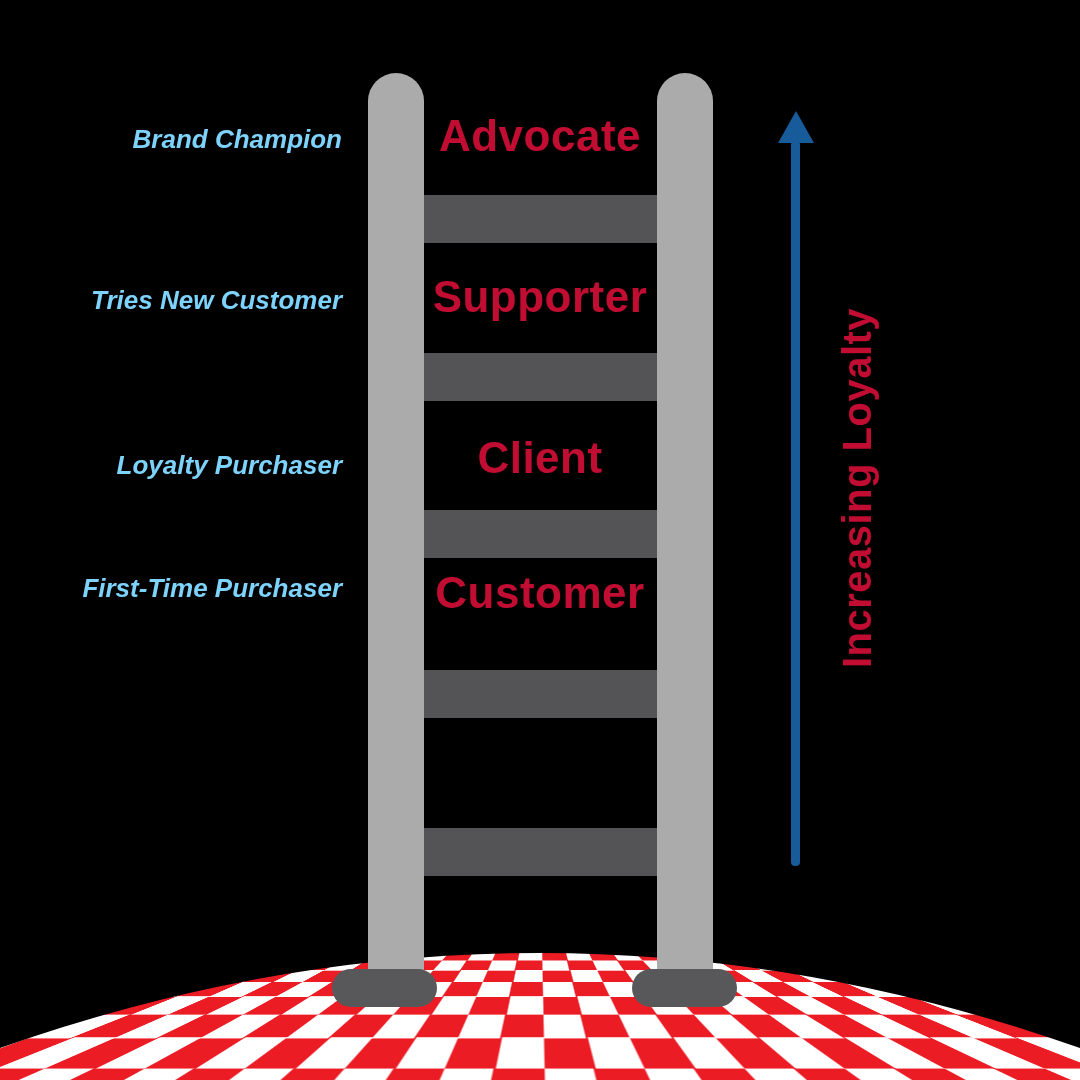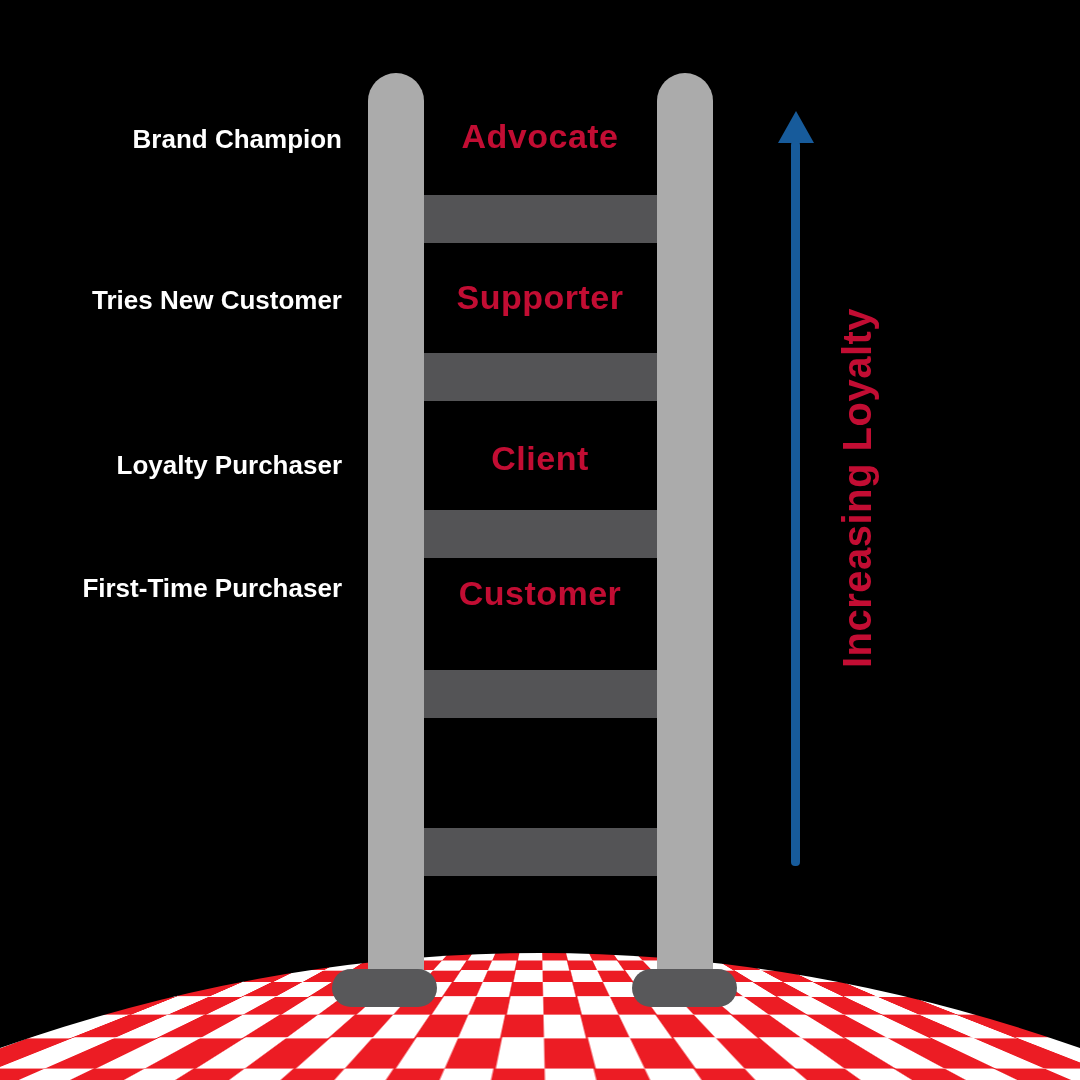--- a/index.html
+++ b/index.html
@@ -32,26 +32,27 @@
   }
   .foot{
     position:absolute;top:969px;width:105px;height:38px;
     background:#58585A;border-radius:19px;
   }
   .foot-left{left:332px;}
   .foot-right{left:632px;}
   
   .descriptor{
     position:absolute;right:738px;transform:translateY(-50%);
-    color:#ffffff;font-size:26px;font-weight:bold;white-space:nowrap;
+    color:#7dd3fc;font-size:26px;font-weight:bold;white-space:nowrap;
     line-height:1;
+    font-style:italic;
   }
   .stage{
     position:absolute;left:540px;transform:translate(-50%,-50%);
-    color:#C20D33;font-size:34px;font-weight:bold;white-space:nowrap;
+    color:#C20D33;font-size:44px;font-weight:bold;white-space:nowrap;
     line-height:1;letter-spacing:.5px;
   }
   
   .arrow-shaft{
     position:absolute;left:791px;top:141px;width:9px;height:725px;
     background:#175B9B;border-radius:4px;
   }
   .arrow-head{
     position:absolute;left:778px;top:111px;width:0;height:0;
     border-left:18px solid transparent;border-right:18px solid transparent;

